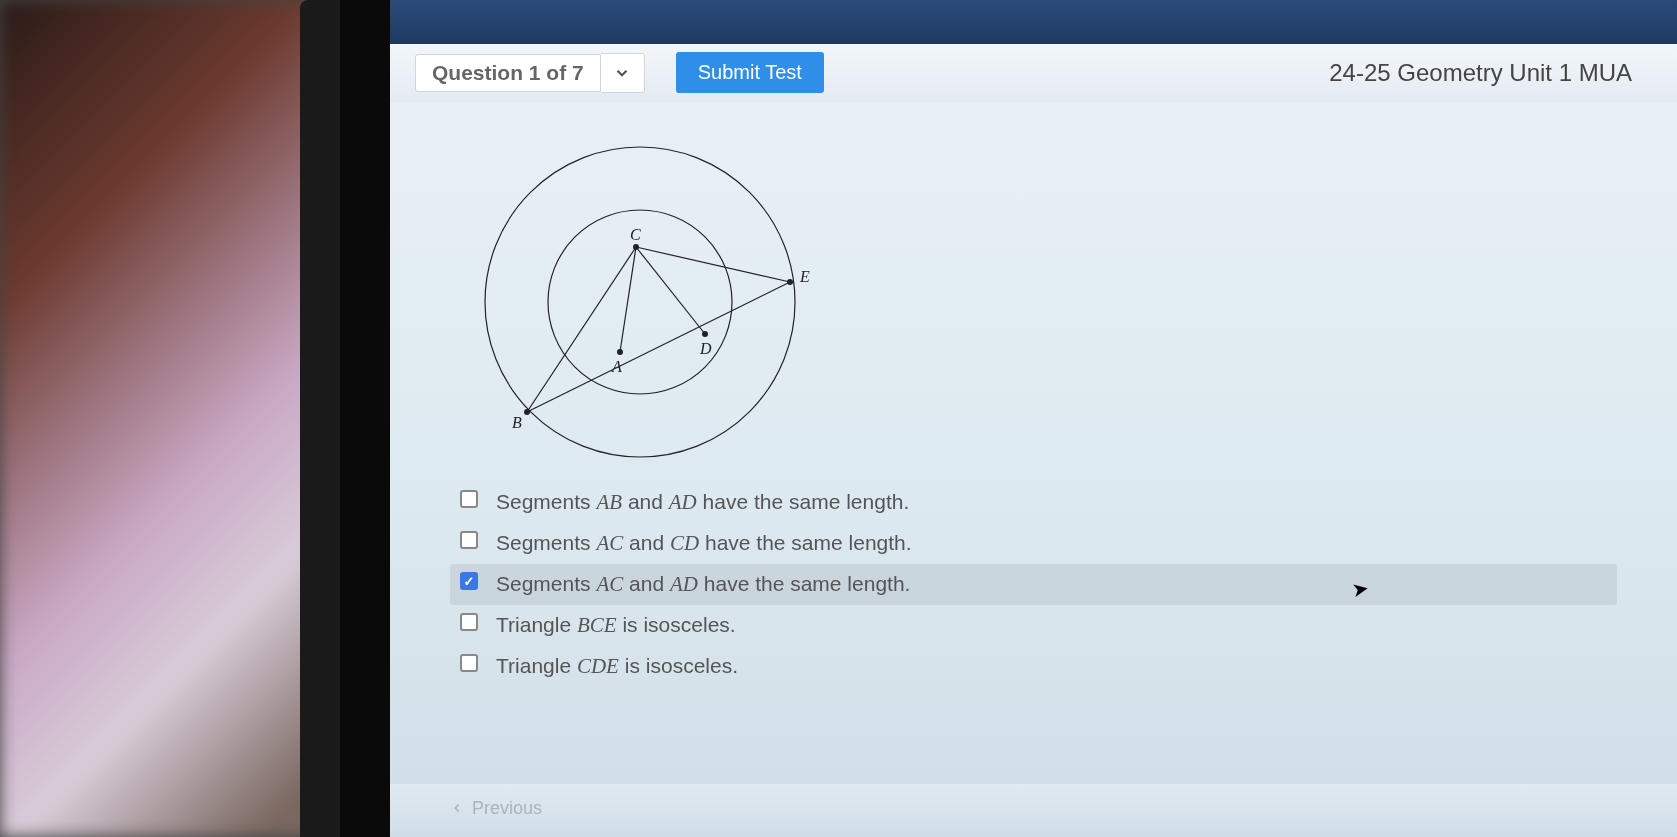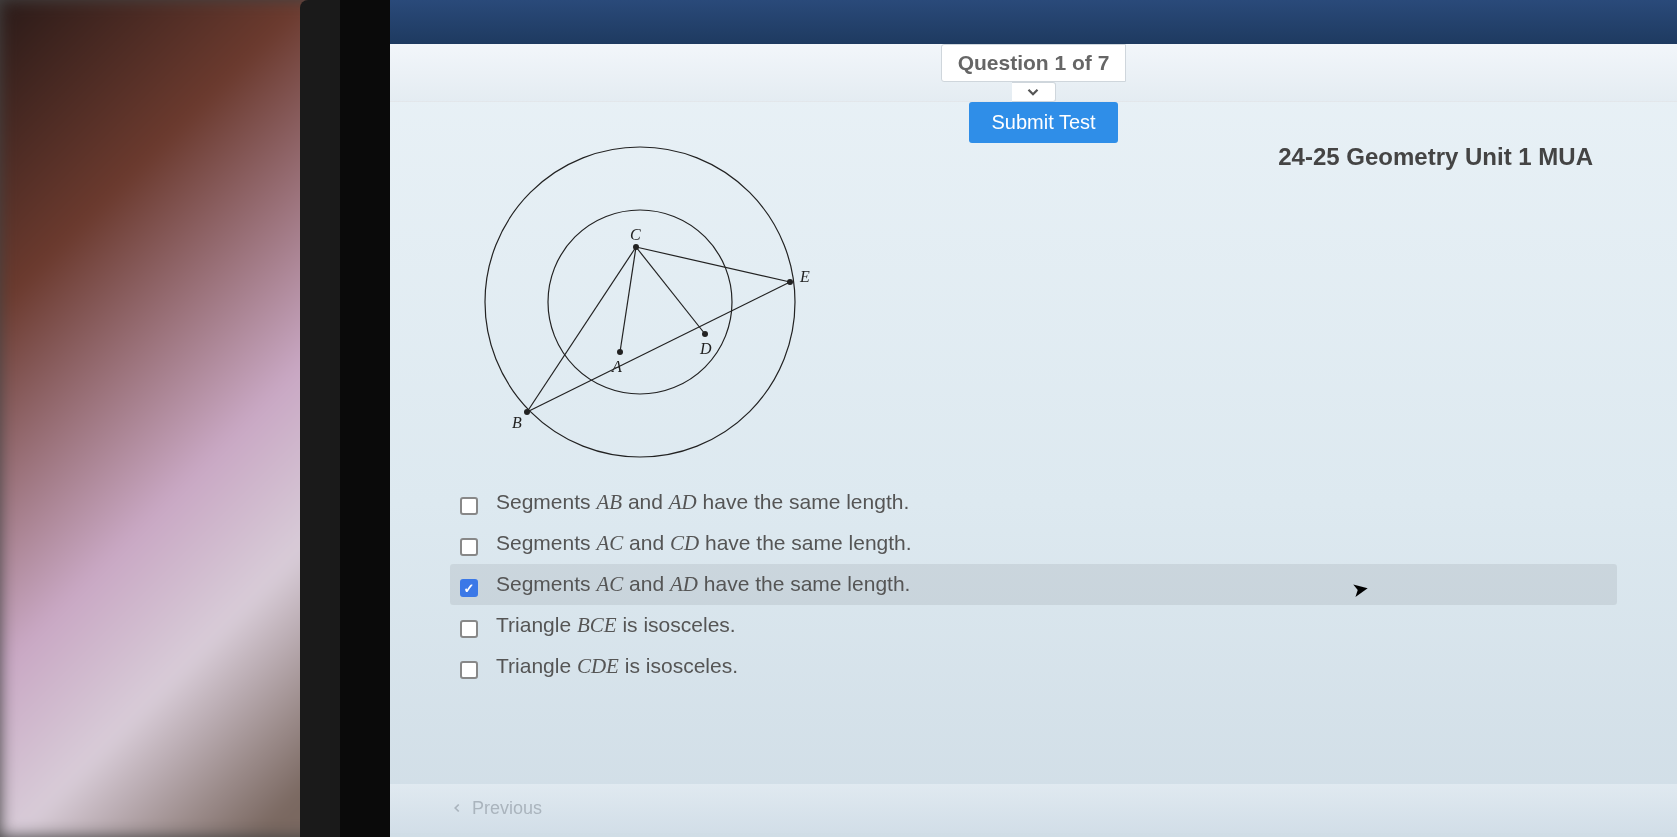--- a/index.html
+++ b/index.html
@@ -36,23 +36,22 @@
   .top-bar {
     height: 44px;
     background: linear-gradient(180deg, #2a4a7a, #1e3a60);
     width: 100%;
   }
   .toolbar {
     height: 58px;
     background: linear-gradient(180deg, #f2f6fa, #e4ecf2);
     display: flex;
     align-items: center;
-    padding: 0 32px;
+    padding: 0 25px;
     border-bottom: 1px solid rgba(0,0,0,0.06);
-    flex-direction: column;
   }
   .q-label {
     font-size: 21px;
     color: #666;
     font-weight: 600;
     padding: 6px 16px;
     border: 1px solid #cfd6dc;
     background: #fff;
     border-radius: 3px 0 0 3px;
   }
@@ -62,51 +61,51 @@
     border: 1px solid #cfd6dc;
     border-left: none;
     background: #fff;
     display: flex;
     align-items: center;
     justify-content: center;
     border-radius: 0 3px 3px 0;
     cursor: pointer;
   }
   .submit-btn {
-    margin-left: 20px;
+    margin-left: 31px;
     background: #2f8ee8;
     color: #fff;
     font-size: 20px;
     padding: 9px 22px;
     border: none;
     border-radius: 3px;
     cursor: pointer;
   }
   .assessment-title {
     margin-left: auto;
-    margin-right: 52px;
+    margin-right: 20px;
     font-size: 24px;
     color: #444;
-    font-weight: 700;
+    font-weight: 400;
   }
   .content {
     padding: 30px 60px 0 60px;
   }
   .diagram {
     width: 400px;
     height: 340px;
     position: relative;
   }
   .diagram svg { width: 100%; height: 100%; }
   .options {
     margin-top: 10px;
   }
   .option-row {
     display: flex;
-    align-items: flex-end;
+    align-items: flex-start;
     padding: 8px 10px;
     font-size: 21px;
     color: #555;
     border-radius: 3px;
   }
   .option-row.selected {
     background: rgba(0,0,0,0.07);
   }
   .cb {
     width: 18px; height: 18px;

